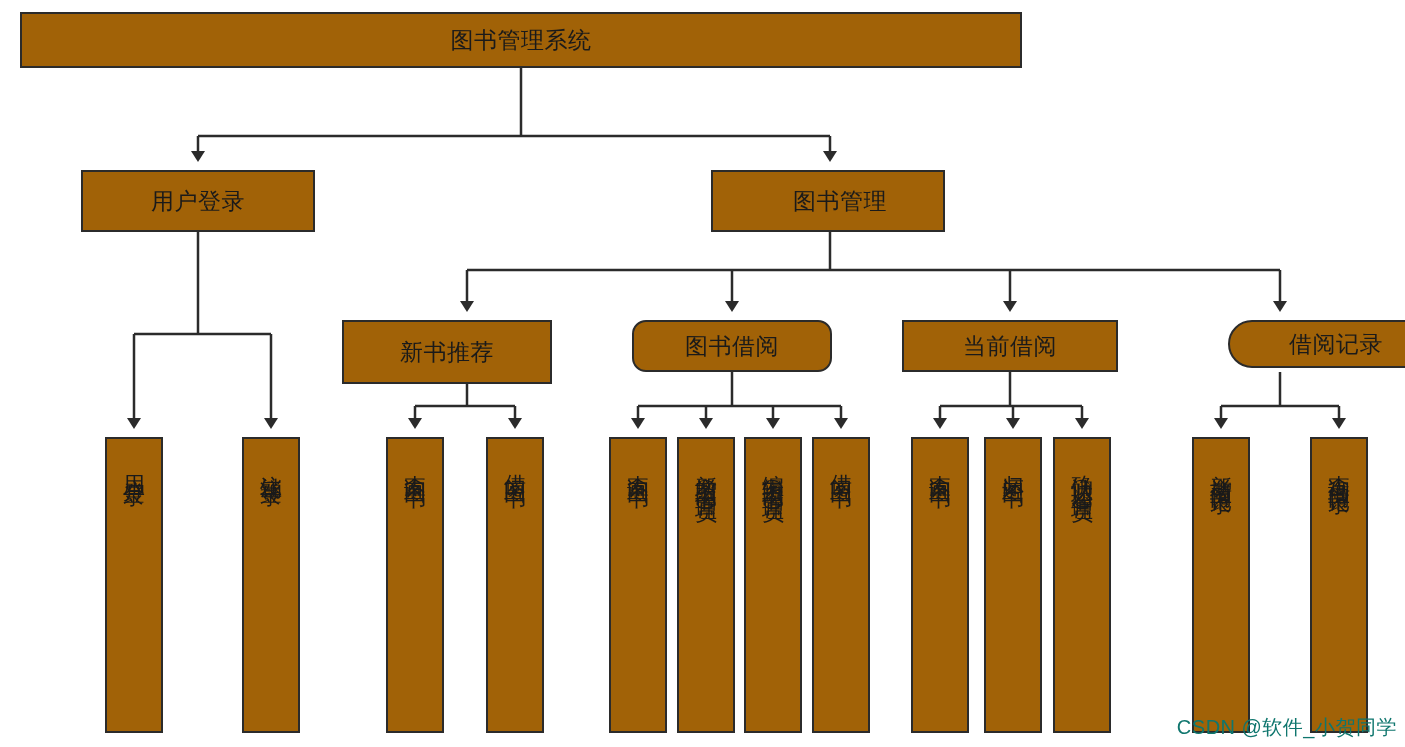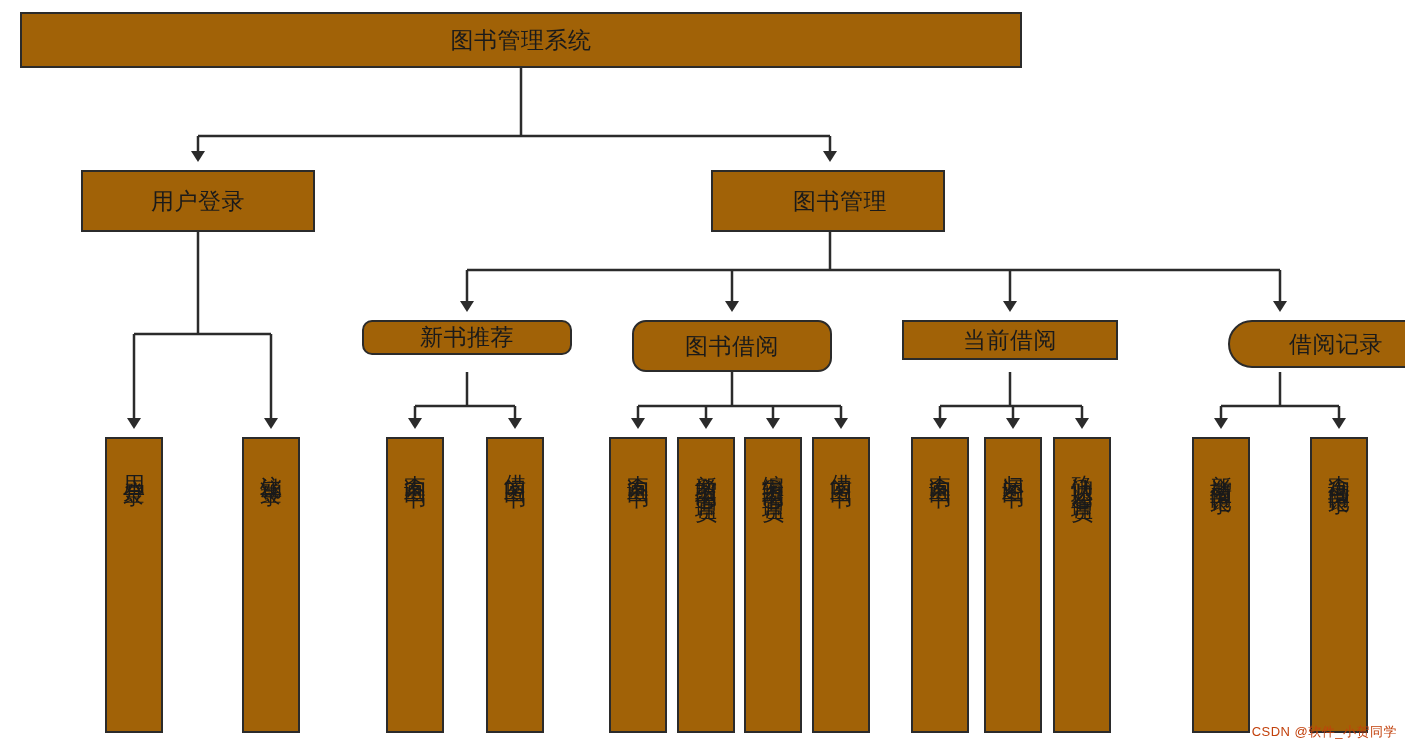--- a/index.html
+++ b/index.html
@@ -51,22 +51,22 @@
     writing-mode: vertical-rl;
     text-orientation: upright;
     font-size: 22px;
     letter-spacing: 4px;
     line-height: 1;
   }
   .watermark {
     position: absolute;
     right: 8px;
     bottom: 6px;
-    font-size: 13px;
-    color: #c2410c;
+    font-size: 20px;
+    color: #0f766e;
     letter-spacing: 0.5px;
     z-index: 5;
     white-space: nowrap;
   }
 </style>
 </head>
 <body>
 
 <div id="canvas">
 
@@ -125,27 +125,27 @@
     <span class="node-label">图书管理系统</span>
   </div>
 
   <div class="node" style="left: 81px; top: 170px; width: 234px; height: 62px;">
     <span class="node-label">用户登录</span>
   </div>
   <div class="node" style="left: 711px; top: 170px; width: 234px; height: 62px; padding-left: 24px;">
     <span class="node-label">图书管理</span>
   </div>
 
-  <div class="node" style="left: 362px; top: 320px; width: 210px; height: 35px; border-radius: 10px;">
+  <div class="node" style="left: 342px; top: 320px; width: 210px; height: 64px;">
     <span class="node-label">新书推荐</span>
   </div>
   <div class="node" style="left: 632px; top: 320px; width: 200px; height: 52px; border-radius: 14px;">
     <span class="node-label">图书借阅</span>
   </div>
-  <div class="node" style="left: 902px; top: 320px; width: 216px; height: 40px;">
+  <div class="node" style="left: 902px; top: 320px; width: 216px; height: 52px;">
     <span class="node-label">当前借阅</span>
   </div>
   <div class="node" style="left: 1228px; top: 320px; width: 216px; height: 48px; border-radius: 25px;">
     <span class="node-label">借阅记录</span>
   </div>
 
   <div class="node vertical" style="left: 105px; top: 437px; width: 58px; height: 296px;">
     <span class="node-label">用户登录</span>
   </div>
   <div class="node vertical" style="left: 242px; top: 437px; width: 58px; height: 296px;">

